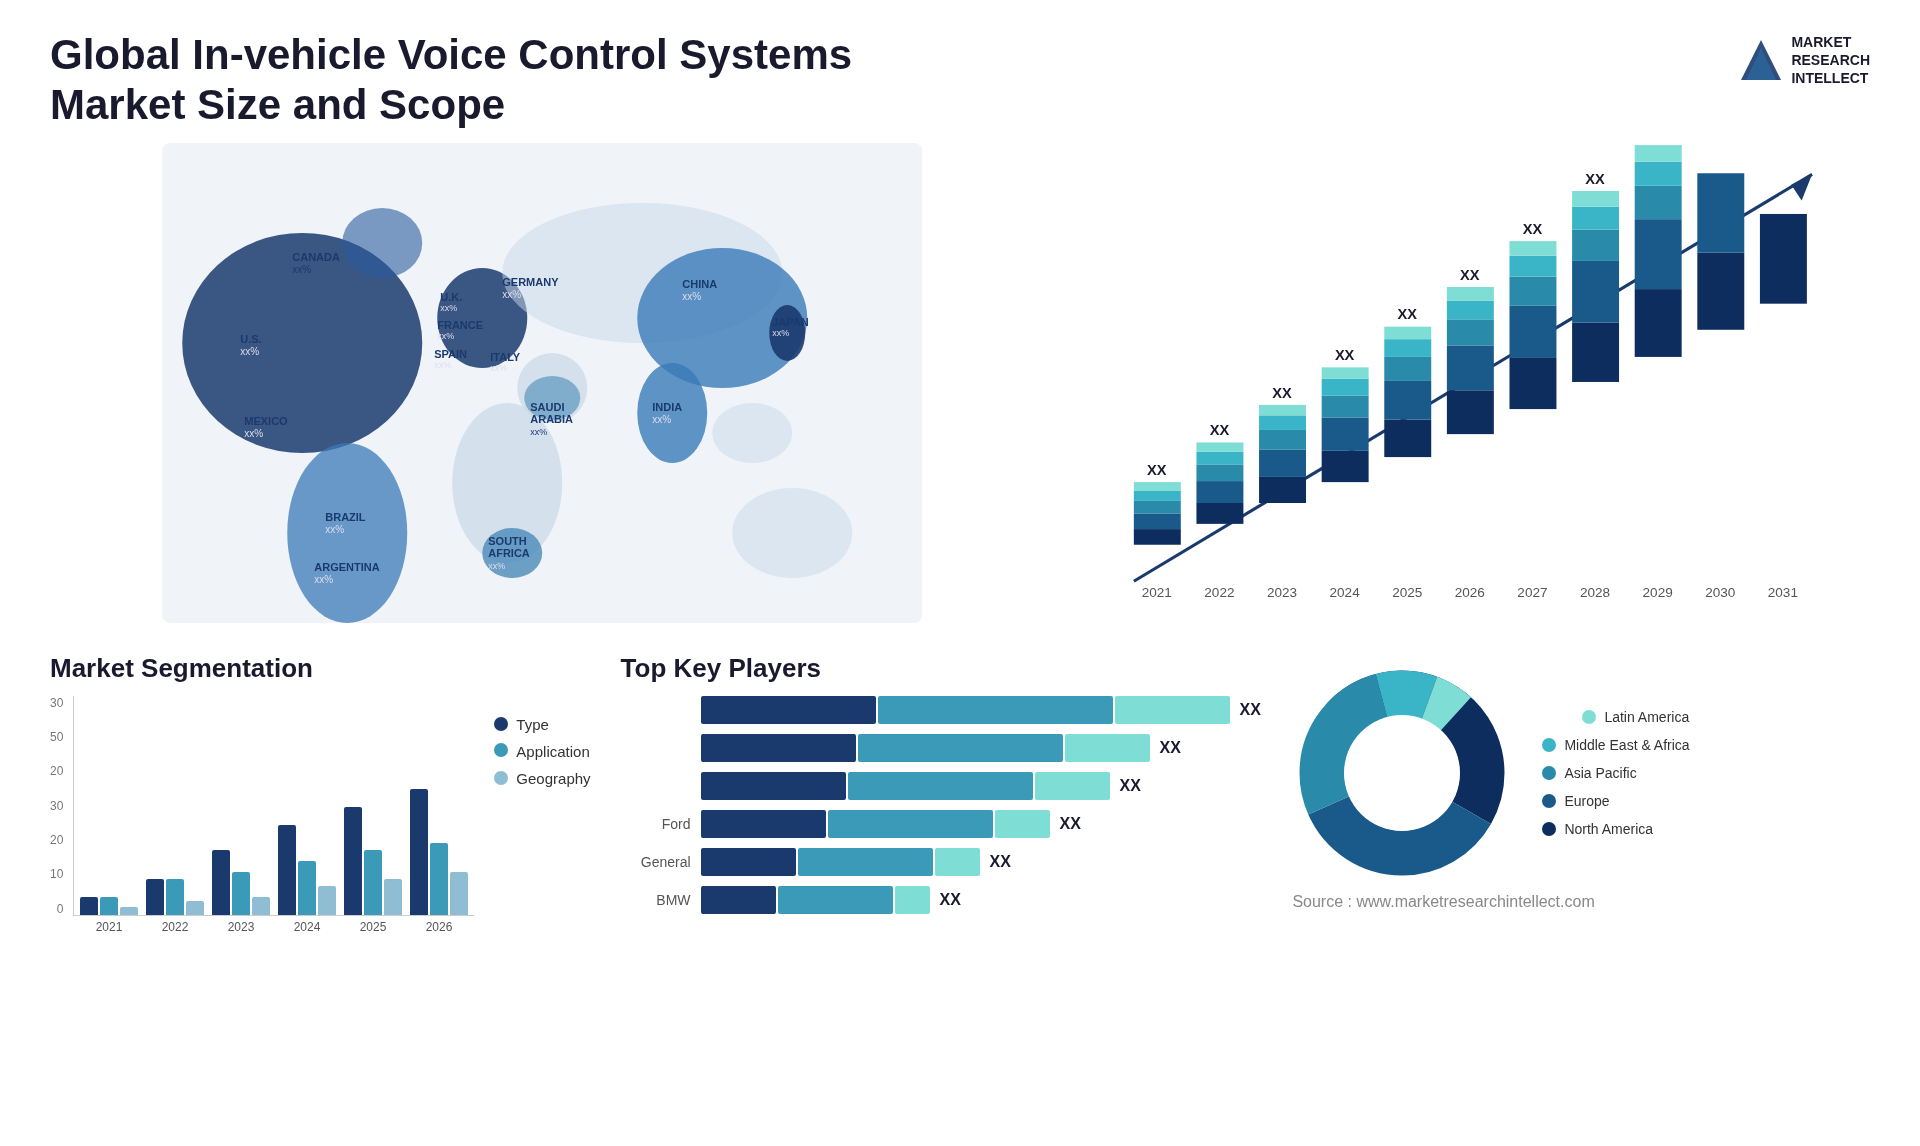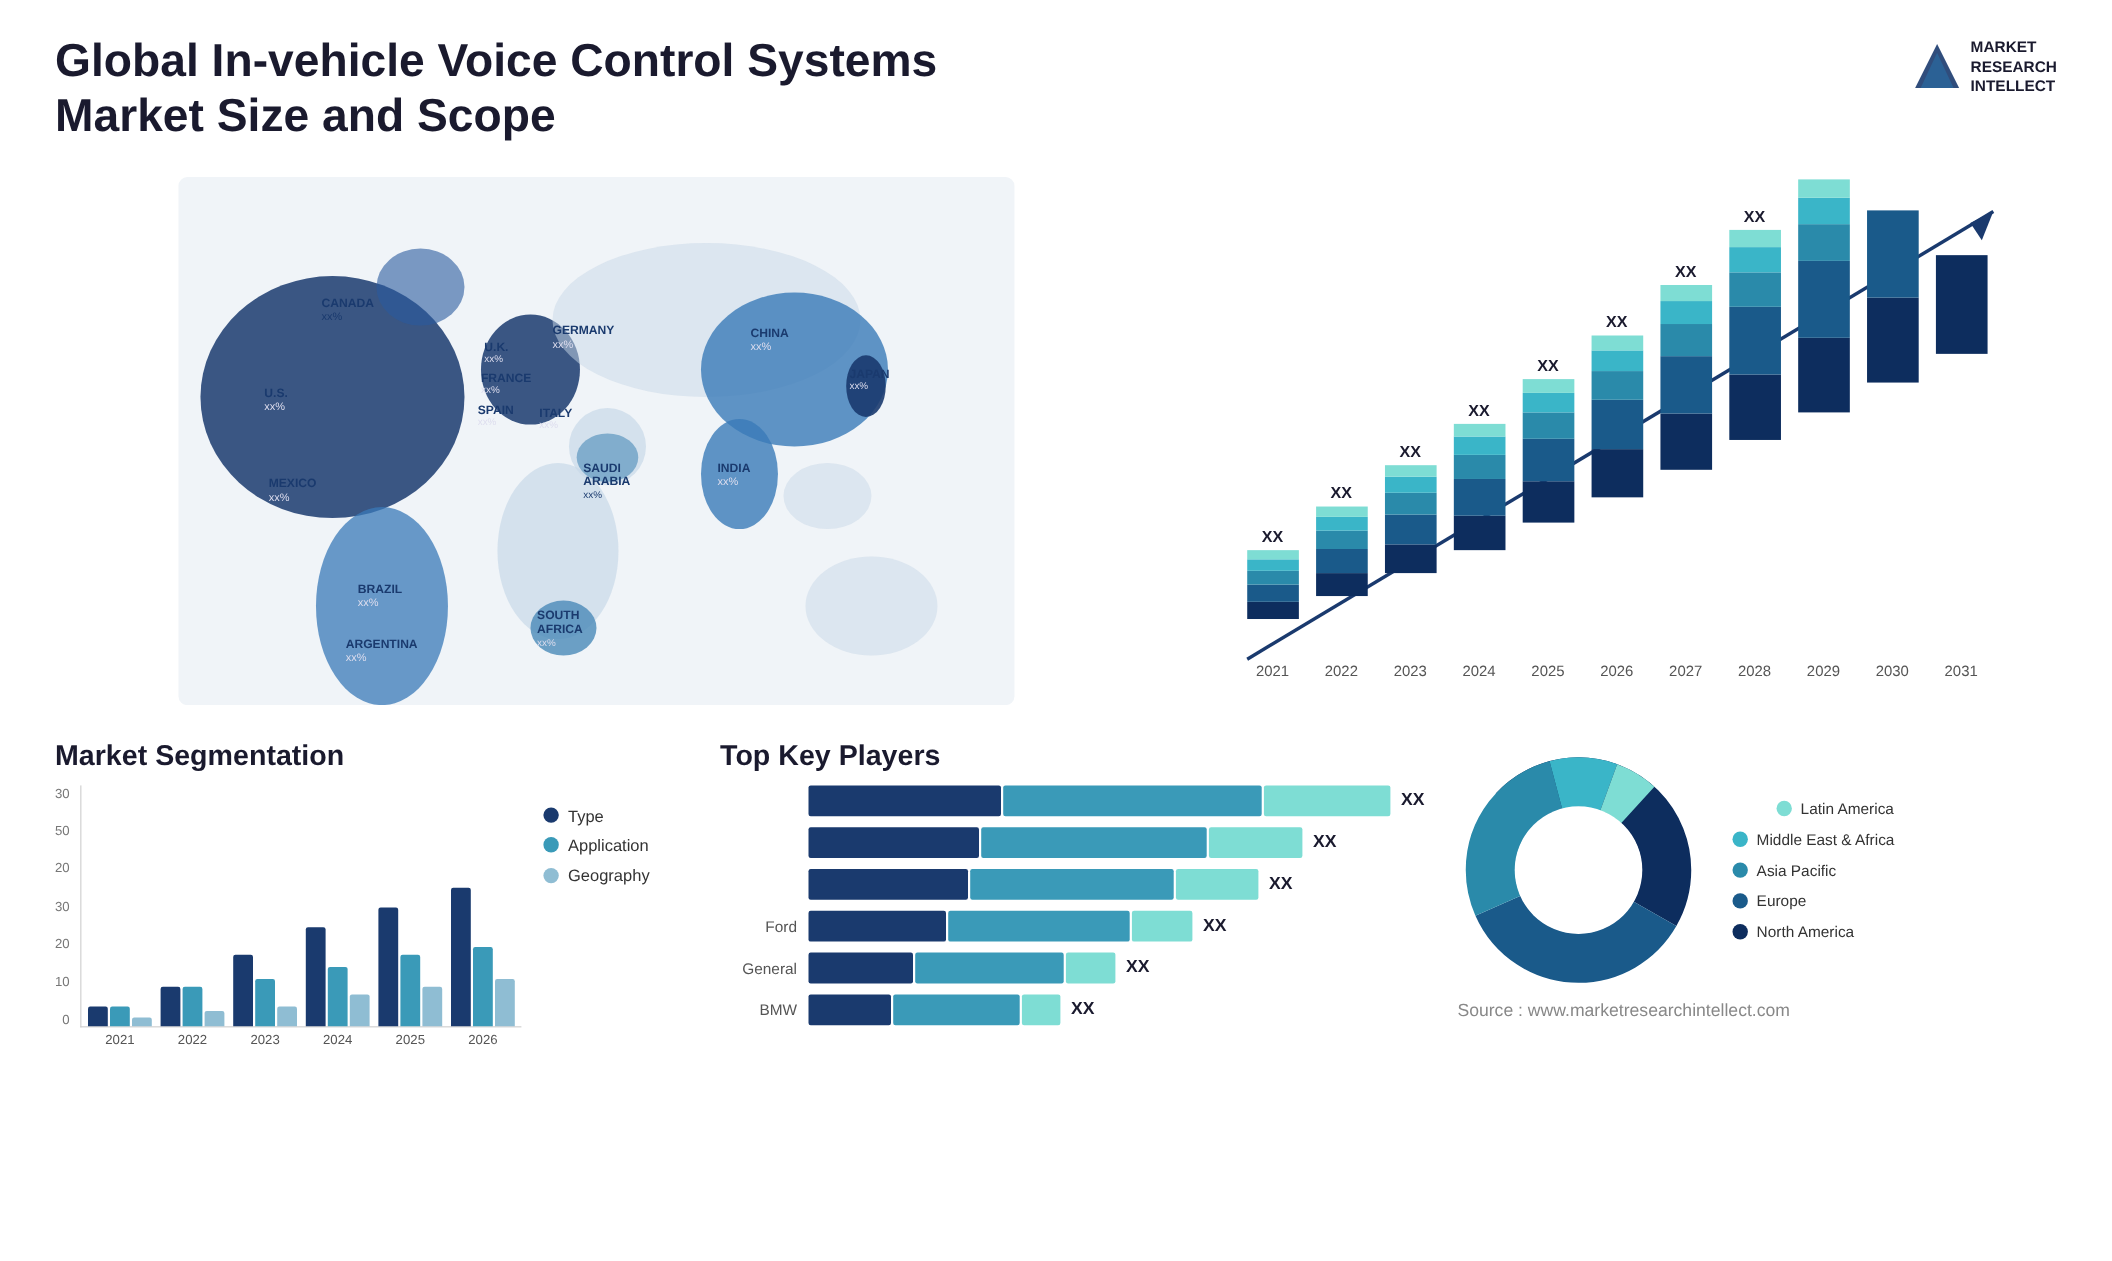--- a/index.html
+++ b/index.html
@@ -18,21 +18,21 @@
       padding: 30px 50px;
       display: flex;
       flex-direction: column;
     }
 
     
     .header {
       display: flex;
       justify-content: space-between;
       align-items: flex-start;
-      margin-bottom: 30px;
+      margin-bottom: 12px;
     }
 
     .title-text {
       font-size: 42px;
       font-weight: 700;
       color: #1a1a2e;
       max-width: 900px;
       line-height: 1.2;
     }
 
@@ -88,21 +88,20 @@
     .section-title {
       font-size: 26px;
       font-weight: 700;
       color: #1a1a2e;
       margin-bottom: 12px;
     }
 
     
     .players-area {
       flex: 1;
-      margin-left: 34px;
     }
 
     
     .regional-area {
       flex: 0.9;
     }
 
     .map-country-label {
       font-size: 11px;
       font-weight: 700;
@@ -366,21 +365,21 @@
             <span style="font-size:12px;color:#555;width:58px;text-align:center;">2021</span>
             <span style="font-size:12px;color:#555;width:58px;text-align:center;">2022</span>
             <span style="font-size:12px;color:#555;width:58px;text-align:center;">2023</span>
             <span style="font-size:12px;color:#555;width:58px;text-align:center;">2024</span>
             <span style="font-size:12px;color:#555;width:58px;text-align:center;">2025</span>
             <span style="font-size:12px;color:#555;width:58px;text-align:center;">2026</span>
           </div>
         </div>
 
         <div style="display:flex;flex-direction:column;gap:10px;margin-top:20px;">
-          <div style="display:flex;align-items:flex-start;gap:8px;">
+          <div style="display:flex;align-items:center;gap:8px;">
             <div style="width:14px;height:14px;border-radius:50%;background:#1a3a6e;"></div>
             <span style="font-size:15px;color:#333;">Type</span>
           </div>
           <div style="display:flex;align-items:flex-start;gap:8px;">
             <div style="width:14px;height:14px;border-radius:50%;background:#3a9ab8;"></div>
             <span style="font-size:15px;color:#333;">Application</span>
           </div>
           <div style="display:flex;align-items:center;gap:8px;">
             <div style="width:14px;height:14px;border-radius:50%;background:#8fbdd3;"></div>
             <span style="font-size:15px;color:#333;">Geography</span>

